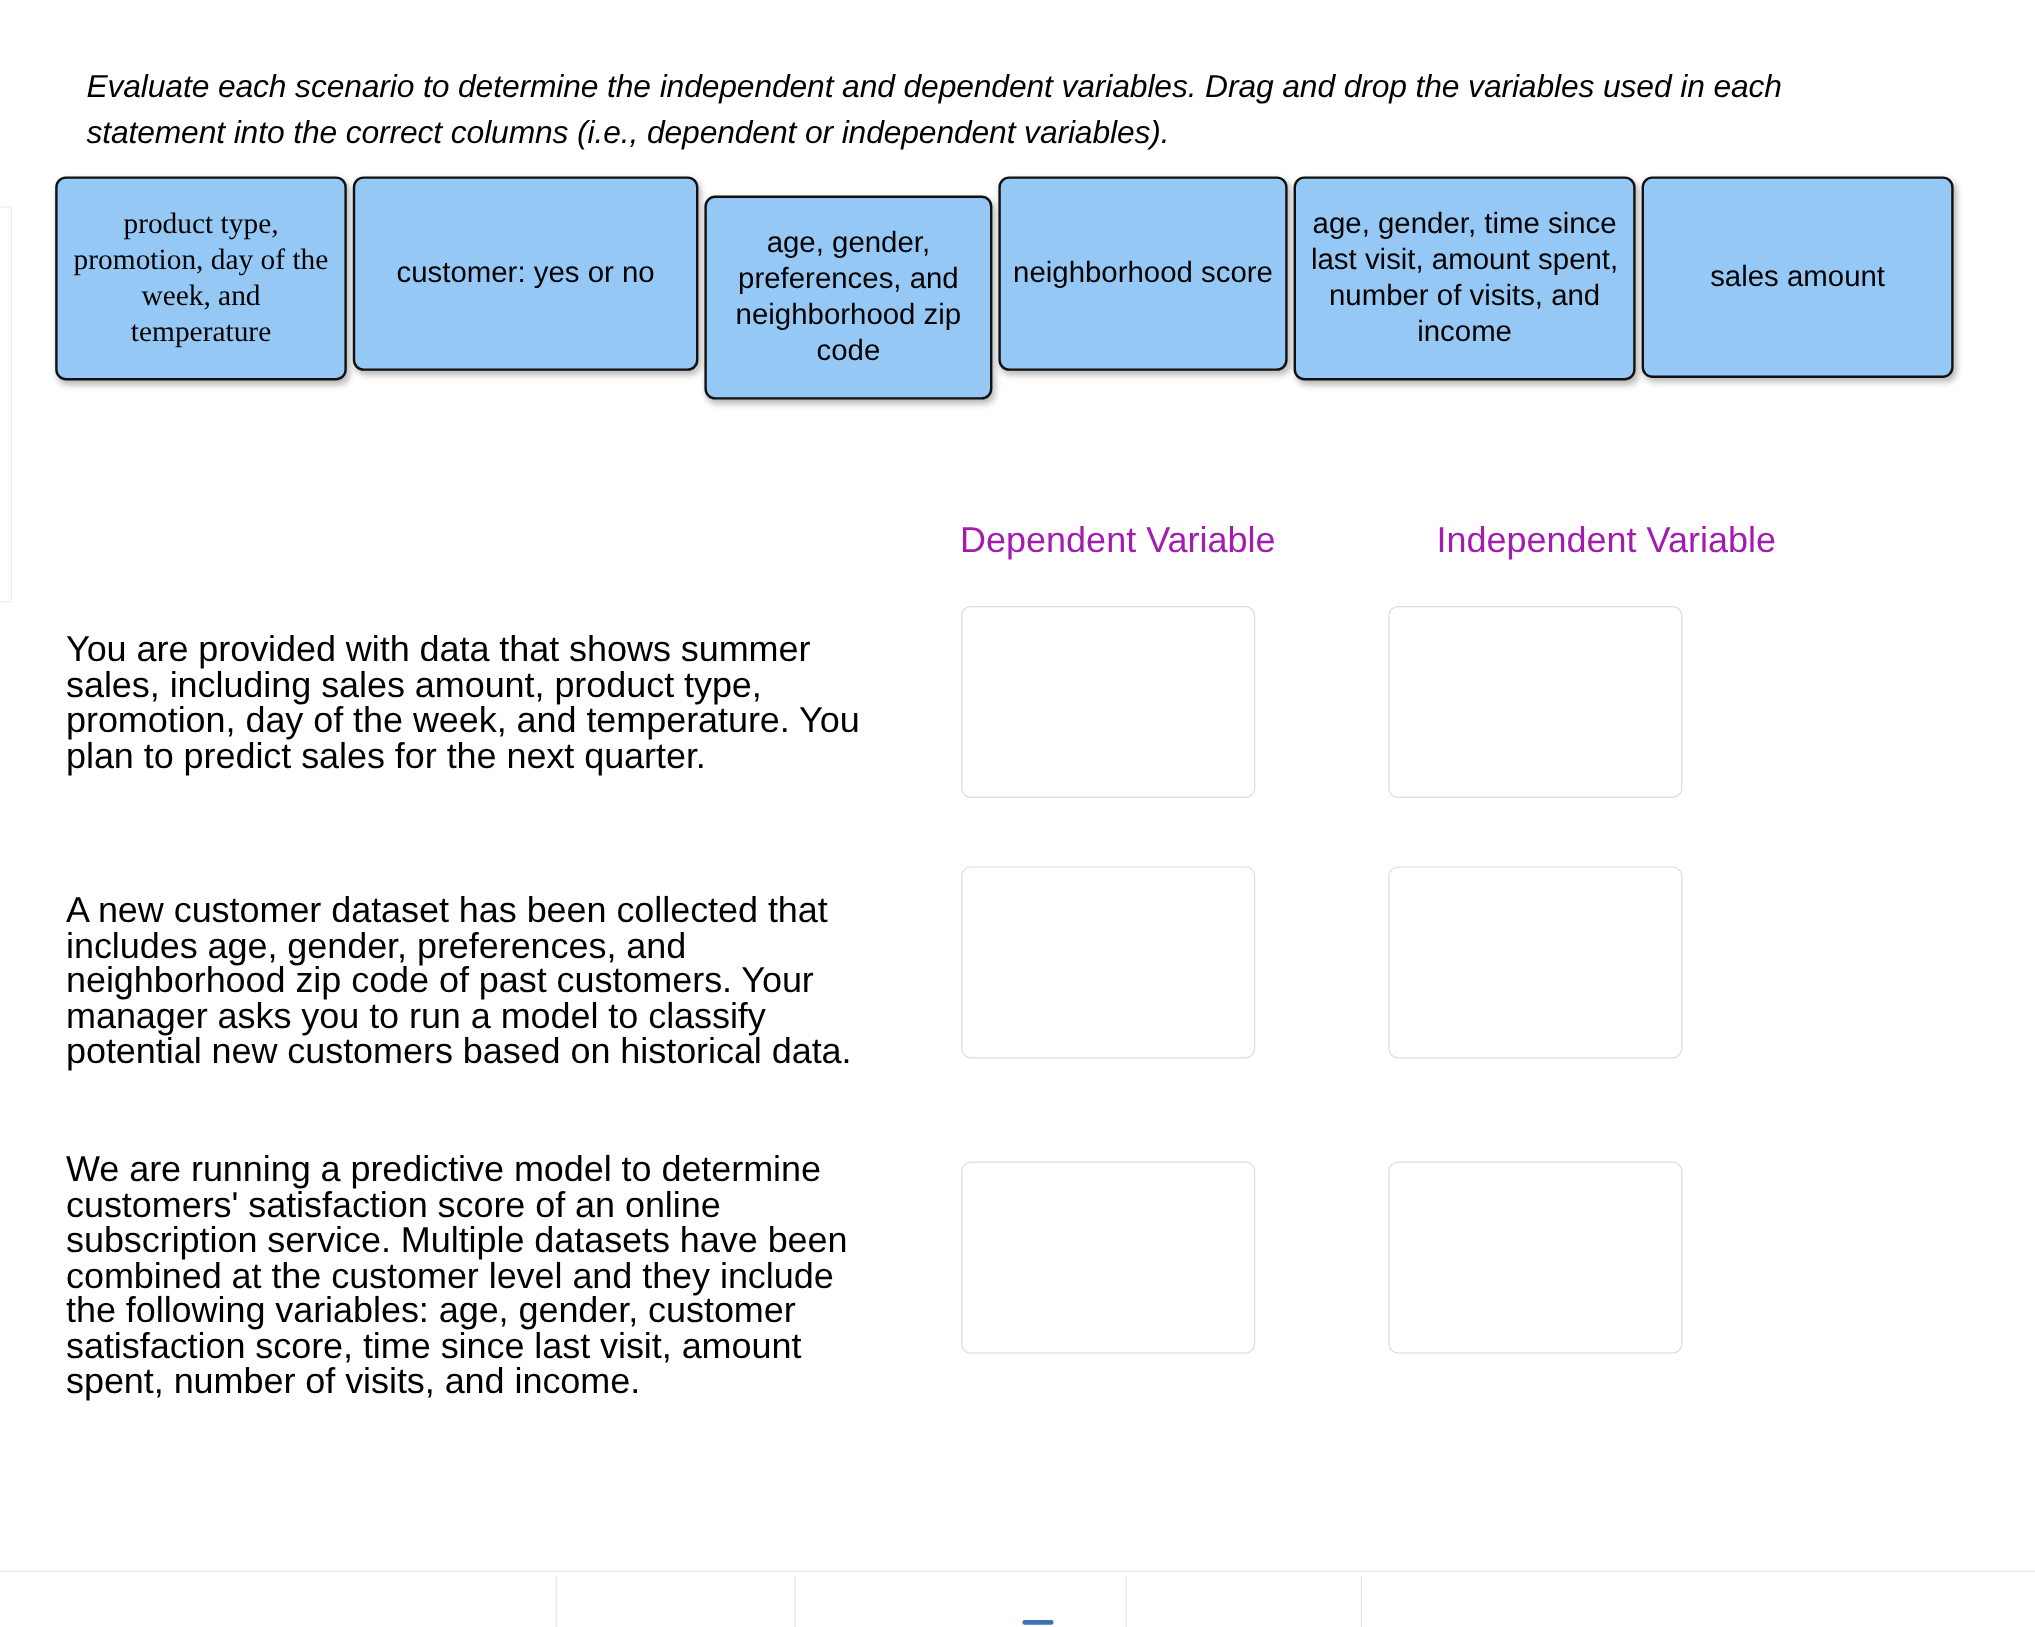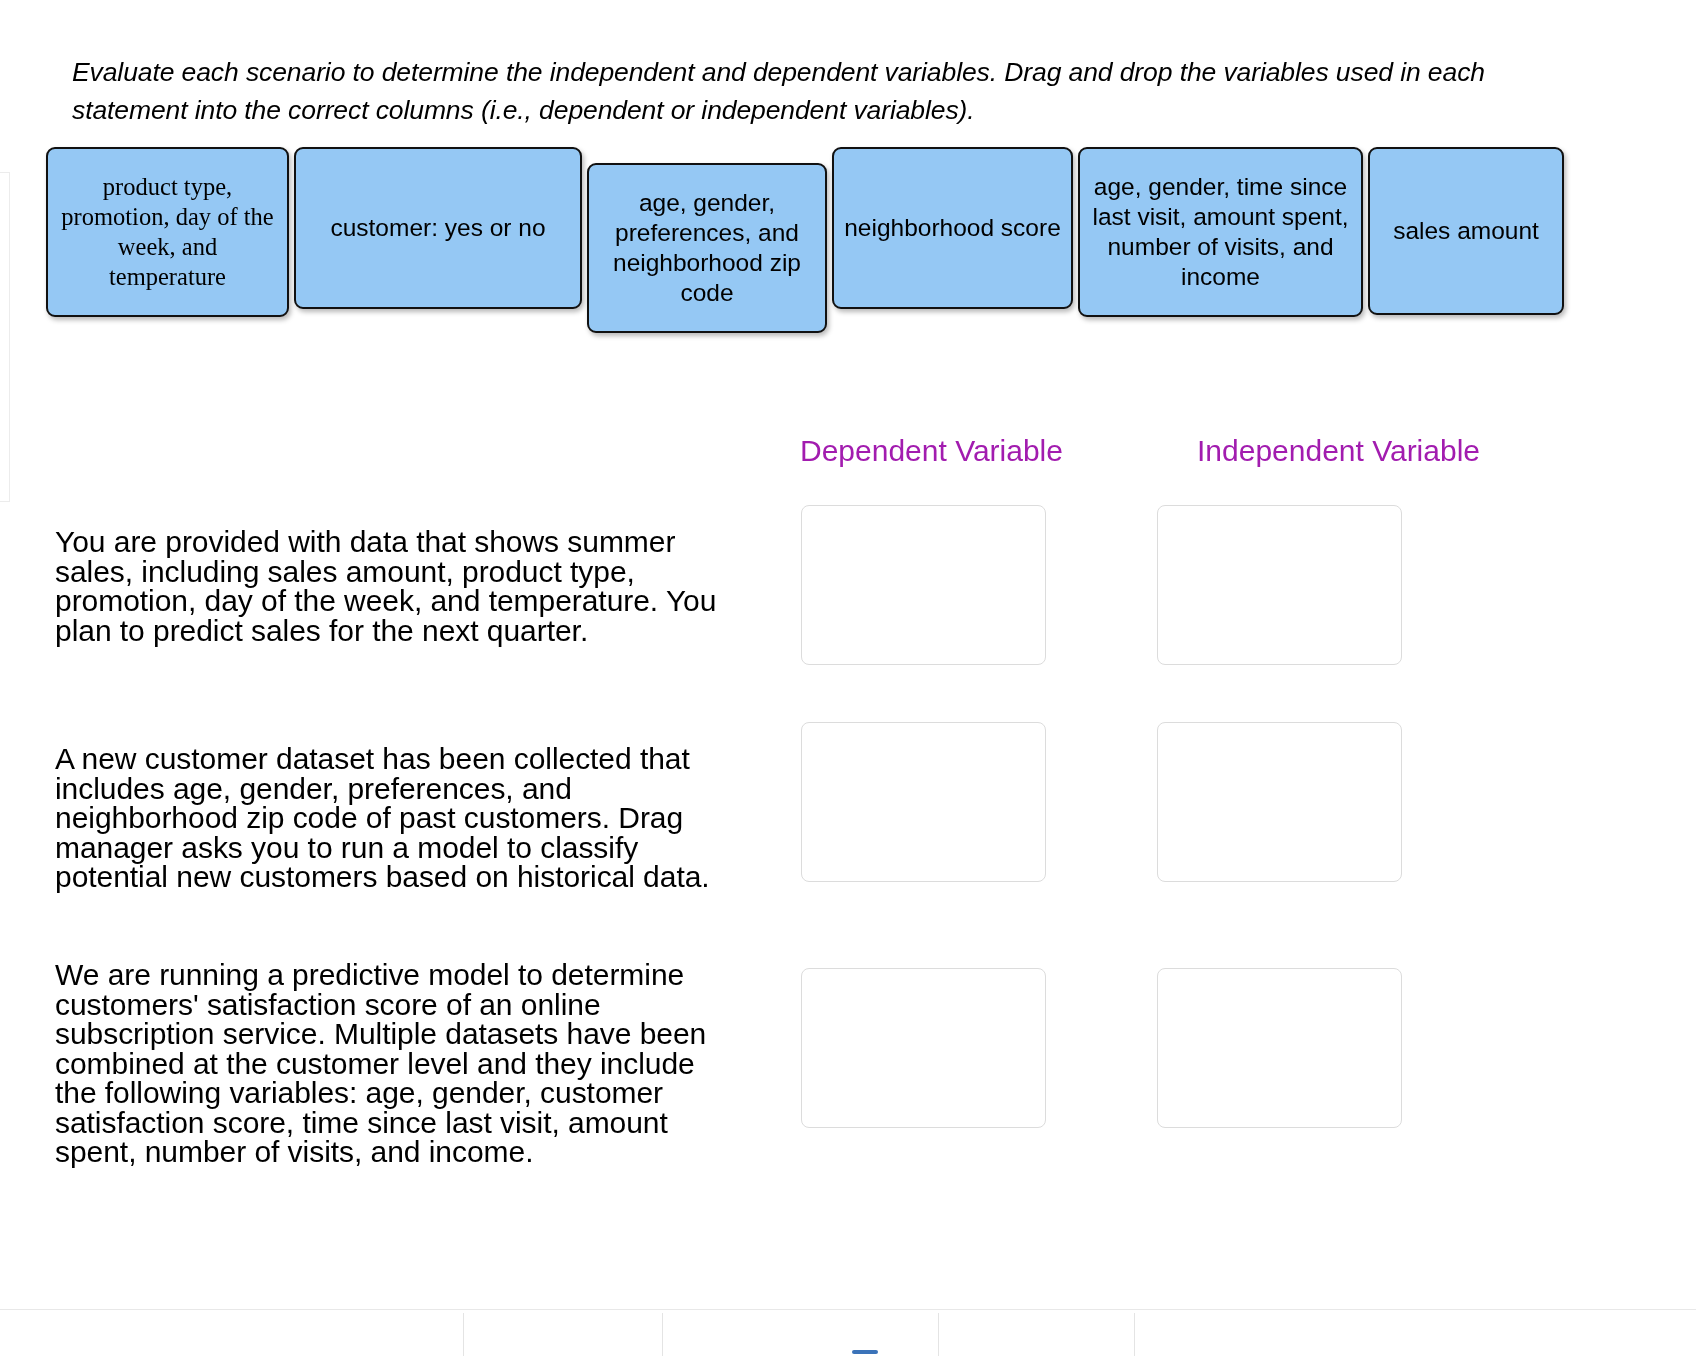--- a/index.html
+++ b/index.html
@@ -78,21 +78,21 @@
     padding: 6px 10px;
     cursor: grab;
     user-select: none;
     min-height: 170px;
   }
   .tile.t0 { width: 243px; font-family: Liberation Serif, serif; }
   .tile.t1 { width: 288px; min-height: 162px; }
   .tile.t2 { width: 240px; margin-top: 16px; }
   .tile.t3 { width: 241px; min-height: 162px; }
   .tile.t4 { width: 285px; align-items: center; }
-  .tile.t5 { width: 196px; min-height: 168px; }
+  .tile.t5 { width: 260px; min-height: 168px; }
 
   
   .col-headers {
     position: absolute;
     top: 434px;
     left: 0;
     width: 100%;
     height: 34px;
   }
   .col-header {
@@ -214,21 +214,21 @@
   <div class="col-header ind">Independent Variable</div>
 </div>
 
 <div class="row r0">
   <div class="scenario-text">You are provided with data that shows summer sales, including sales amount, product type, promotion, day of the week, and temperature. You plan to predict sales for the next quarter.</div>
   <div class="dropzone dep"></div>
   <div class="dropzone ind"></div>
 </div>
 
 <div class="row r1">
-  <div class="scenario-text">A new customer dataset has been collected that includes age, gender, preferences, and neighborhood zip code of past customers. Drag manager asks you to run a model to classify potential new customers based on historical data.</div>
+  <div class="scenario-text">A new customer dataset has been collected that includes age, gender, preferences, and neighborhood zip code of past customers. Your manager asks you to run a model to classify potential new customers based on historical data.</div>
   <div class="dropzone dep"></div>
   <div class="dropzone ind"></div>
 </div>
 
 <div class="row r2">
   <div class="scenario-text">We are running a predictive model to determine customers' satisfaction score of an online subscription service. Multiple datasets have been combined at the customer level and they include the following variables: age, gender, customer satisfaction score, time since last visit, amount spent, number of visits, and income.</div>
   <div class="dropzone dep"></div>
   <div class="dropzone ind"></div>
 </div>
 

